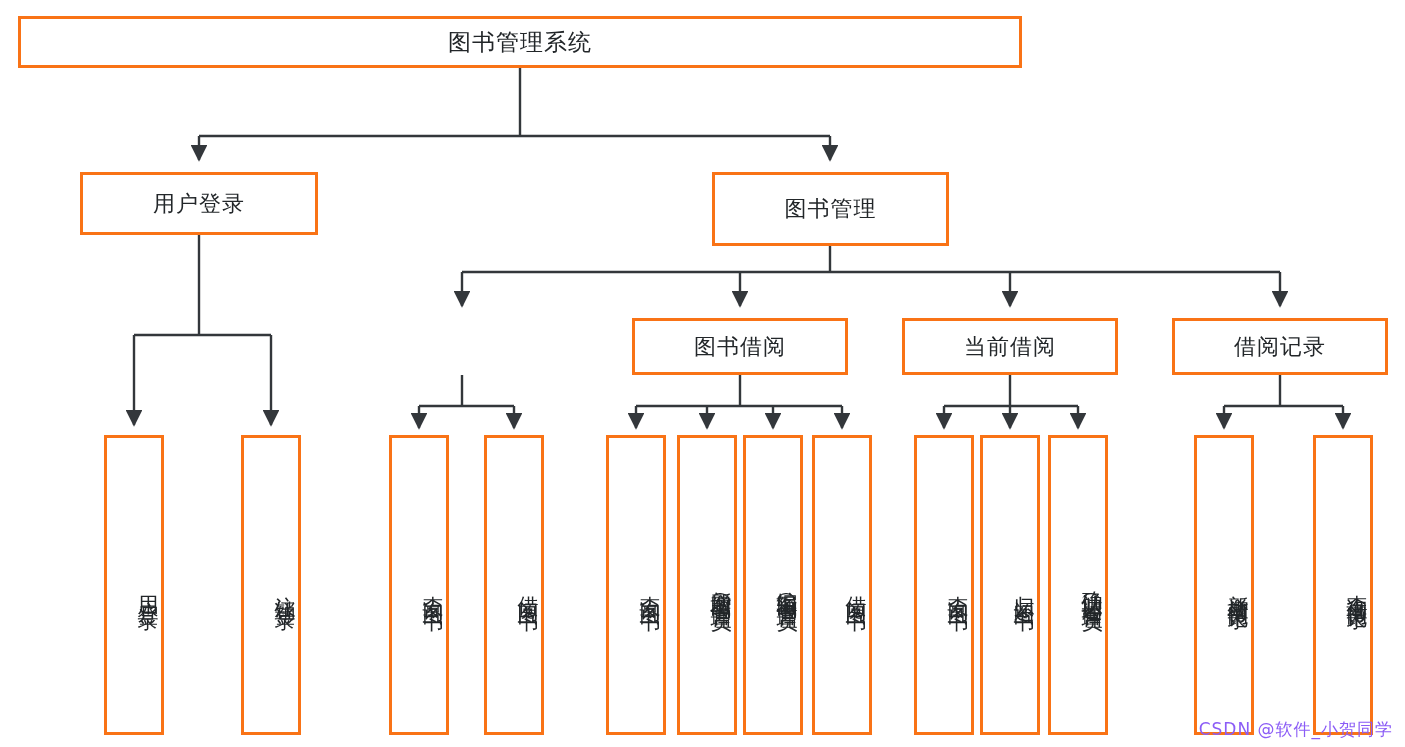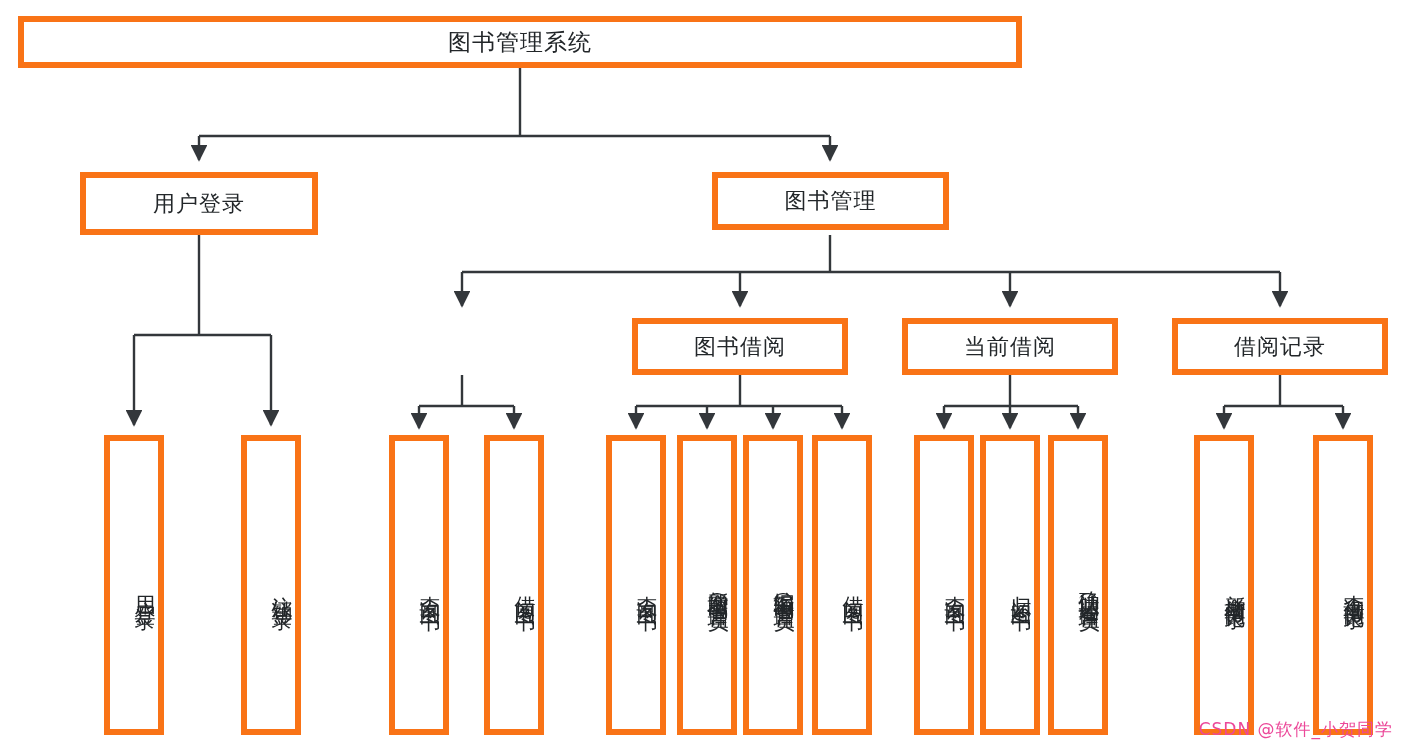--- a/index.html
+++ b/index.html
@@ -22,21 +22,21 @@
     left: 0;
     top: 0;
     width: 1405px;
     height: 747px;
     pointer-events: none;
   }
   .node {
     position: absolute;
     box-sizing: border-box;
     background: #ffffff;
-    border: 6px solid #f97316;
+    border: 3px solid #f97316;
     display: flex;
     align-items: center;
     justify-content: center;
     color: #222629;
     line-height: 1.25;
   }
   .node-h {
     font-size: 22px;
     letter-spacing: 1px;
   }
@@ -55,21 +55,21 @@
   }
   .node-v.tall {
     padding-top: 4px;
     letter-spacing: 3px;
   }
   .watermark {
     position: absolute;
     right: 12px;
     bottom: 6px;
     font-size: 17px;
-    color: #ec4899;
+    color: #8b5cf6;
     letter-spacing: 1px;
     white-space: nowrap;
   }
 </style>
 </head>
 <body>
 
 <div id="canvas">
 
   <svg class="wires" viewBox="0 0 1405 747" xmlns="http://www.w3.org/2000/svg">
@@ -118,21 +118,21 @@
       <path d="M 1280 375 L 1280 406"></path>
       <path d="M 1224 406 L 1343 406"></path>
       <path d="M 1224 406 L 1224 428" marker-end="url(#arrow)"></path>
       <path d="M 1343 406 L 1343 428" marker-end="url(#arrow)"></path>
     </g>
   </svg>
 
   <div class="node node-root" style="left:18px; top:16px; width:1004px; height:52px;">图书管理系统</div>
 
   <div class="node node-h" style="left:80px; top:172px; width:238px; height:63px;">用户登录</div>
-  <div class="node node-h" style="left:712px; top:172px; width:237px; height:58px;">图书管理</div>
+  <div class="node node-h" style="left:712px; top:172px; width:237px; height:74px;">图书管理</div>
 
   <div class="node node-h" style="left:632px; top:318px; width:216px; height:57px;">图书借阅</div>
   <div class="node node-h" style="left:902px; top:318px; width:216px; height:57px;">当前借阅</div>
   <div class="node node-h" style="left:1172px; top:318px; width:216px; height:57px;text-align:center;">借阅记录</div>
 
   <div class="node node-v" style="left:104px; top:435px; width:60px; height:300px;">用户登录</div>
   <div class="node node-v" style="left:241px; top:435px; width:60px; height:300px;">注销登录</div>
 
   <div class="node node-v" style="left:389px; top:435px; width:60px; height:300px;">查询图书</div>
   <div class="node node-v" style="left:484px; top:435px; width:60px; height:300px;">借阅图书</div>

